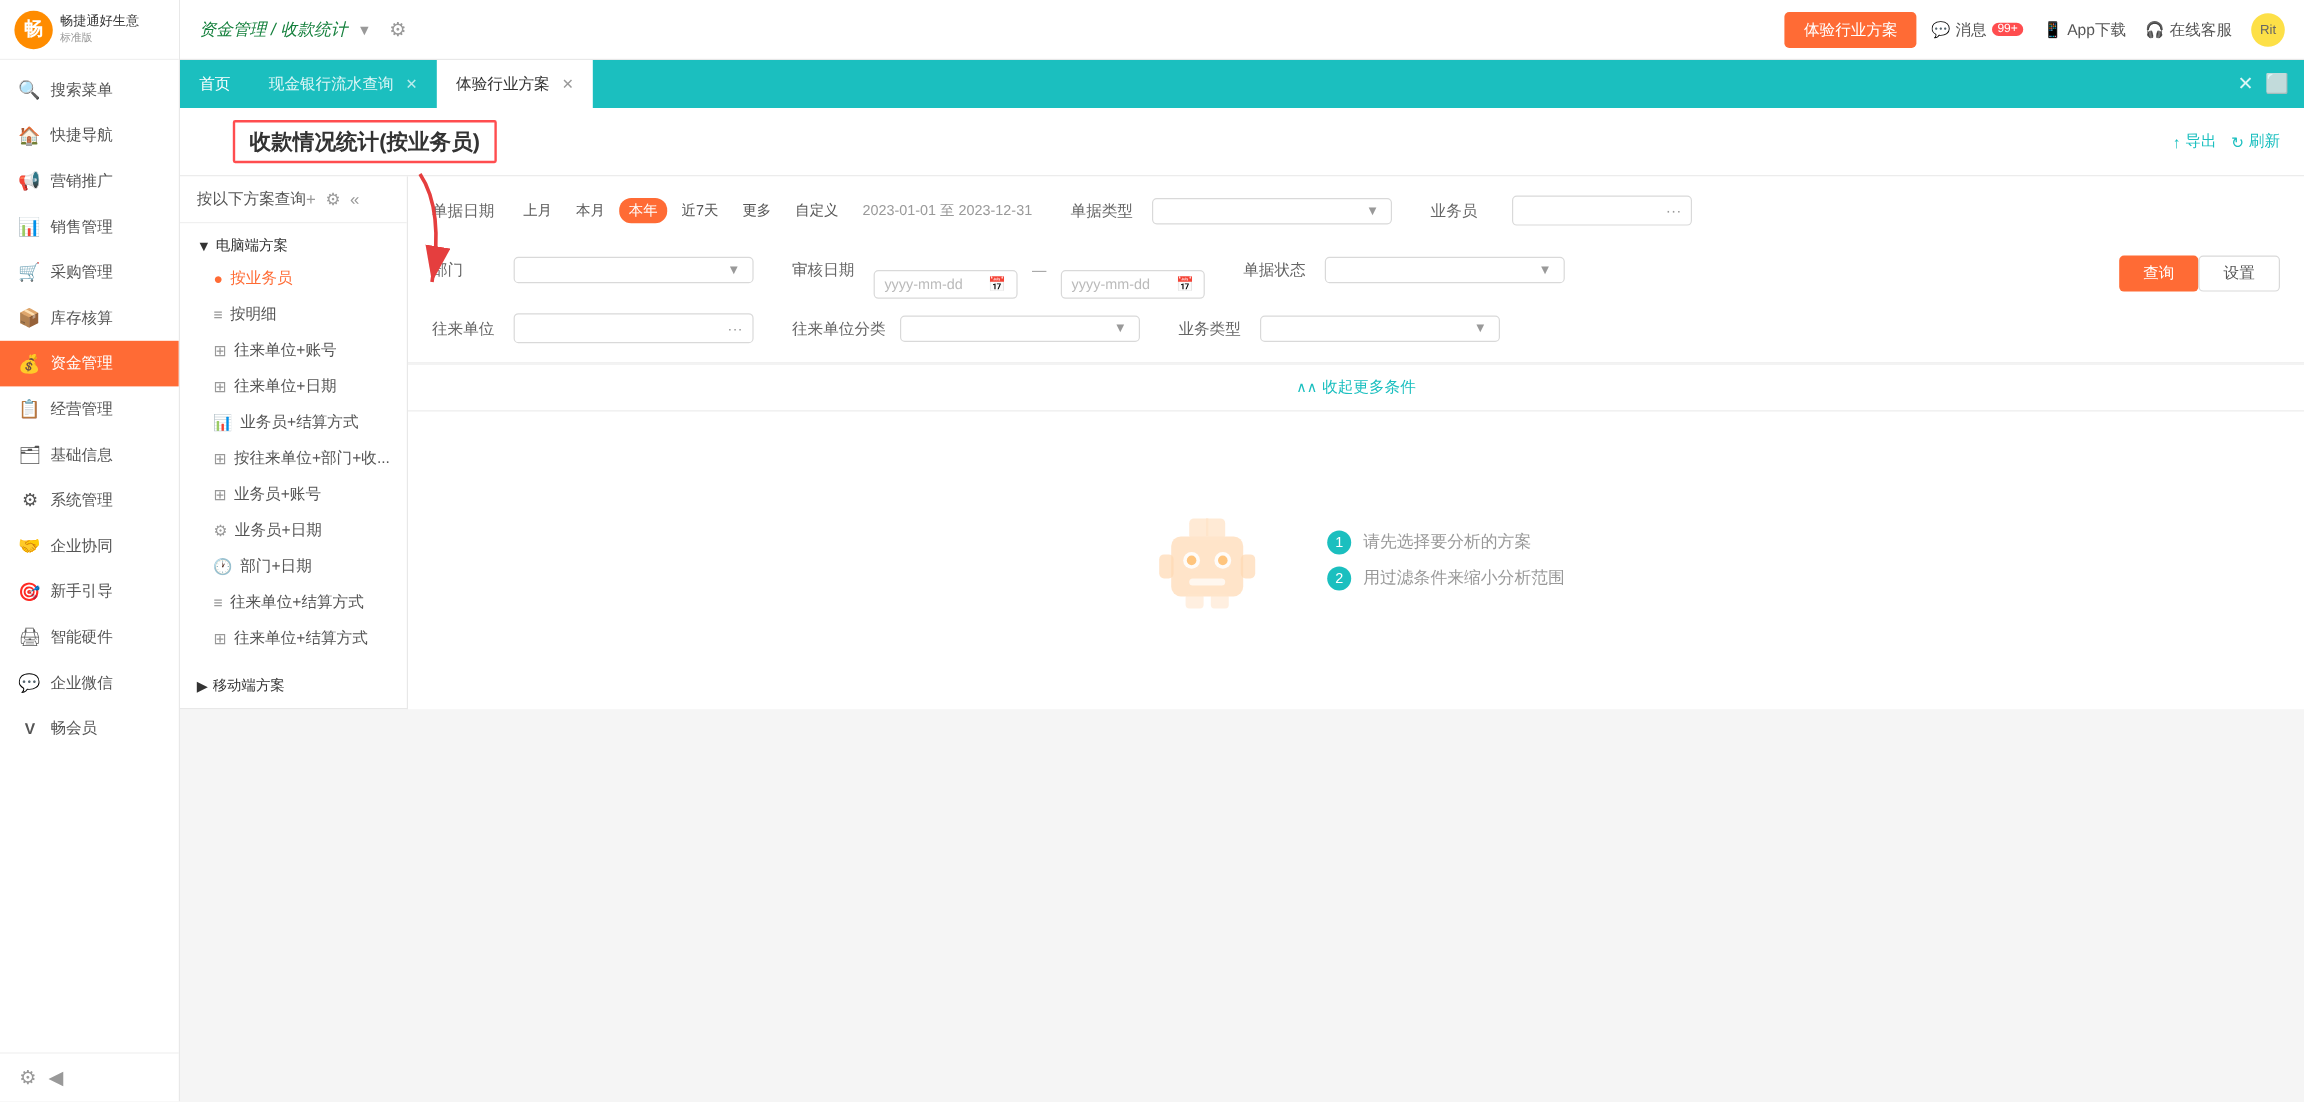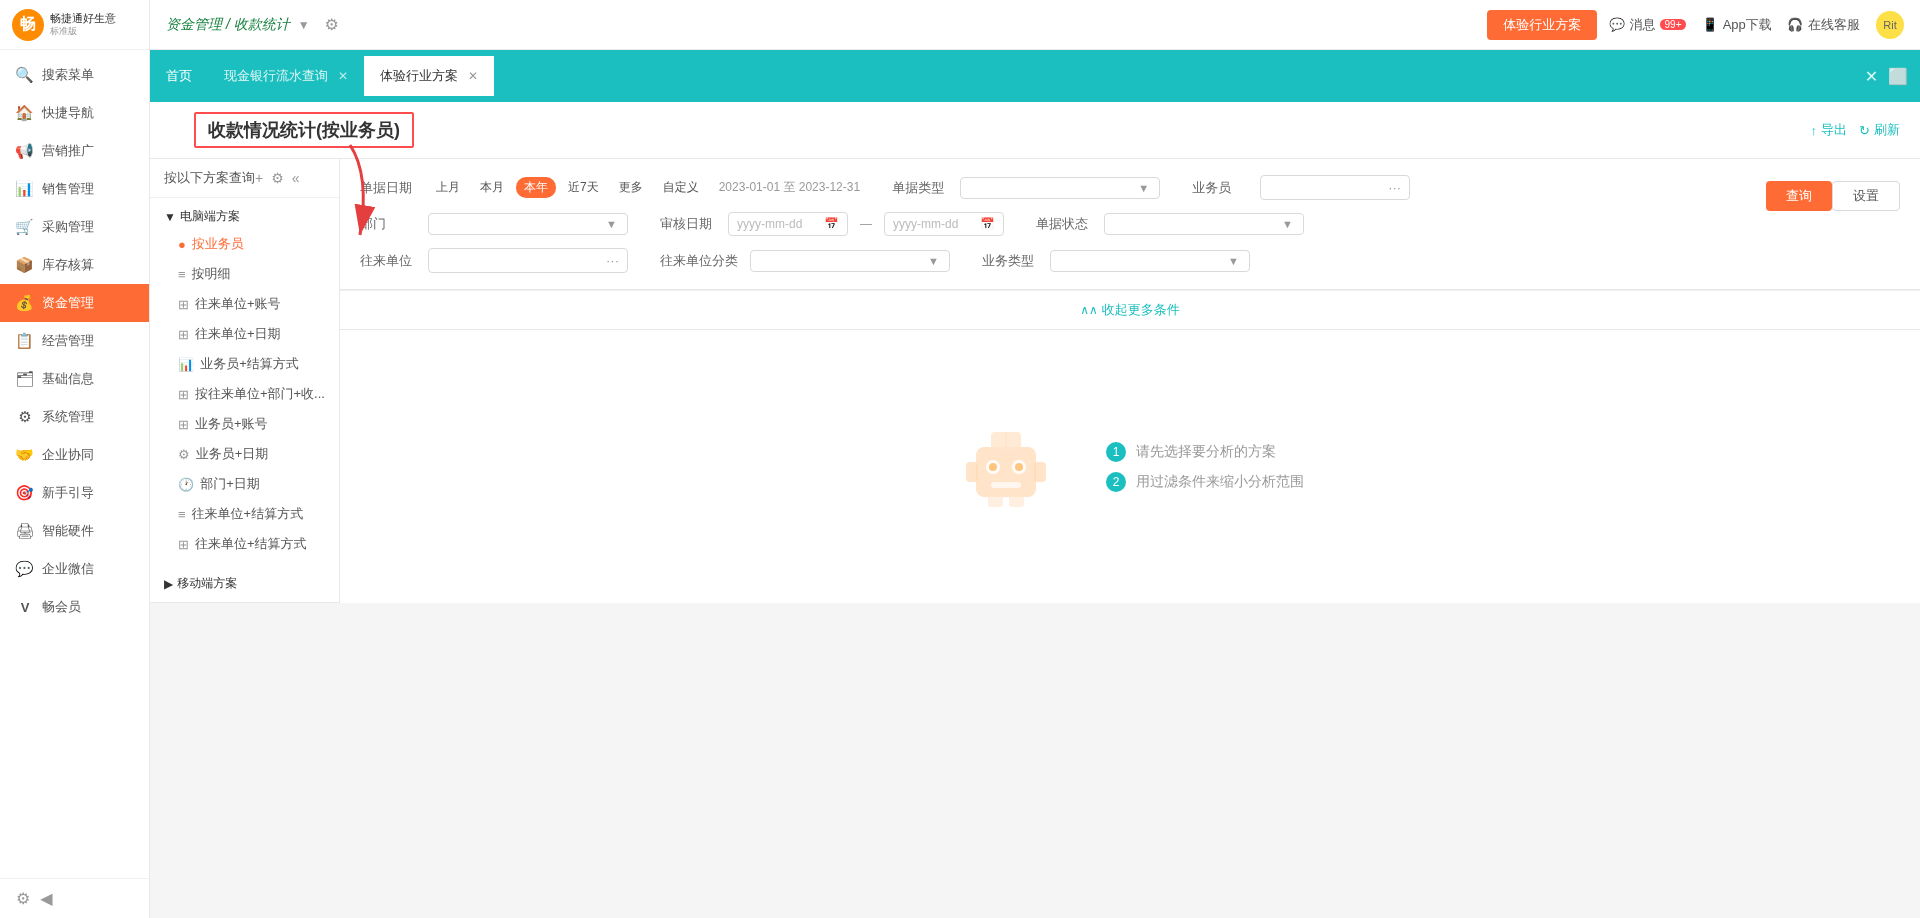--- a/index.html
+++ b/index.html
@@ -29,21 +29,21 @@
     .top-bar-title { font-size: 14px; color: #15803d; font-style: italic; }
     .top-bar-arrow { color: #999; font-size: 12px; cursor: pointer; }
     .top-bar-gear { width: 28px; height: 28px; display: flex; align-items: center; justify-content: center; cursor: pointer; color: #999; font-size: 16px; }
     .top-bar-btn { background: #ff6b35; color: white; border: none; padding: 6px 16px; border-radius: 4px; cursor: pointer; font-size: 13px; }
     .top-bar-right { display: flex; align-items: center; gap: 16px; }
     .top-bar-right-item { display: flex; align-items: center; gap: 4px; color: #555; cursor: pointer; font-size: 13px; }
     .badge { background: #ff4d4f; color: white; border-radius: 10px; font-size: 10px; padding: 0 5px; min-width: 18px; text-align: center; }
     .user-avatar { width: 28px; height: 28px; background: #fde047; border-radius: 50%; }
 
     
-    .tab-bar { height: 52px; background: #1bbfbf; display: flex; align-items: center; padding: 0 0; }
+    .tab-bar { height: 40px; background: #1bbfbf; display: flex; align-items: center; padding: 0 0; }
     .tab-item { height: 40px; display: flex; align-items: center; padding: 0 16px; cursor: pointer; color: rgba(255,255,255,0.85); font-size: 13px; gap: 6px; position: relative; }
     .tab-item.home { color: white; }
     .tab-item.active { background: #fff; color: #333; }
     .tab-close { font-size: 12px; color: rgba(255,255,255,0.7); cursor: pointer; margin-left: 4px; }
     .tab-item.active .tab-close { color: #999; }
     .tab-bar-right { margin-left: auto; display: flex; align-items: center; padding-right: 12px; gap: 10px; }
     .tab-bar-icon { color: rgba(255,255,255,0.85); cursor: pointer; font-size: 16px; }
 
     
     .page-content { flex: 1; overflow-y: auto; background: #f5f5f5; }
@@ -59,21 +59,21 @@
     .filter-panel { background: #fff; margin: 0; padding: 16px 20px; border-bottom: 1px solid #e8e8e8; }
     .filter-label { color: #666; font-size: 13px; white-space: nowrap; min-width: 56px; }
     .filter-date-group { display: flex; align-items: center; gap: 4px; }
     .date-shortcut { padding: 2px 8px; cursor: pointer; font-size: 12px; color: #555; border-radius: 2px; }
     .date-shortcut.active { background: #ff6b35; color: white; border-radius: 10px; }
     .date-range { font-size: 12px; color: #999; }
     .filter-select { display: flex; align-items: center; border: 1px solid #d9d9d9; border-radius: 4px; padding: 4px 10px; min-width: 180px; cursor: pointer; background: #fff; }
     .filter-select-text { flex: 1; color: #999; font-size: 13px; }
     .filter-select-arrow { color: #999; font-size: 11px; }
     .filter-divider { color: #999; font-size: 12px; }
-    .date-input { border: 1px solid #d9d9d9; border-radius: 4px; padding: 4px 8px; min-width: 120px; color: #bbb; font-size: 12px; display: flex; align-items: center; justify-content: space-between; cursor: pointer; }
+    .date-input { border: 1px solid #d9d9d9; border-radius: 4px; padding: 4px 8px; min-width: 120px; color: #bbb; font-size: 12px; display: flex; align-items: center; justify-content: space-between; cursor: pointer; margin-top: 25px; }
 
     
     .collapse-bar { background: #fff; padding: 10px; display: flex; justify-content: center; align-items: center; border-top: 1px solid #f0f0f0; cursor: pointer; }
     .collapse-btn { color: #1bbfbf; font-size: 13px; display: flex; align-items: center; gap: 4px; cursor: pointer; }
 
     
     .empty-state { background: #fff; margin: 0; padding: 60px 20px; display: flex; flex-direction: column; align-items: center; justify-content: flex-start; min-height: 200px; }
     .empty-steps { display: flex; flex-direction: column; gap: 10px; margin-left: 20px; }
     .empty-step { display: flex; align-items: center; gap: 10px; font-size: 14px; color: #999; }
     .step-num { width: 20px; height: 20px; background: #1bbfbf; color: white; border-radius: 50%; display: flex; align-items: center; justify-content: center; font-size: 12px; flex-shrink: 0; }
@@ -312,21 +312,21 @@
               <span>▶</span>
               <span>移动端方案</span>
             </div>
           </div>
         </div>
 
         <div style="flex:1;display:flex;flex-direction:column;">
 
           <div class="filter-panel">
 
-            <div style="display:flex;align-items:flex-start;gap:16px;">
+            <div style="display:flex;align-items:center;gap:16px;">
               <div style="display:flex;flex-direction:column;gap:12px;flex:1;">
 
                 <div style="display:flex;align-items:center;gap:12px;">
                   <span class="filter-label">单据日期</span>
                   <div class="filter-date-group">
                     <span class="date-shortcut">上月</span>
                     <span class="date-shortcut">本月</span>
                     <span class="date-shortcut active">本年</span>
                     <span class="date-shortcut">近7天</span>
                     <span class="date-shortcut">更多</span>

